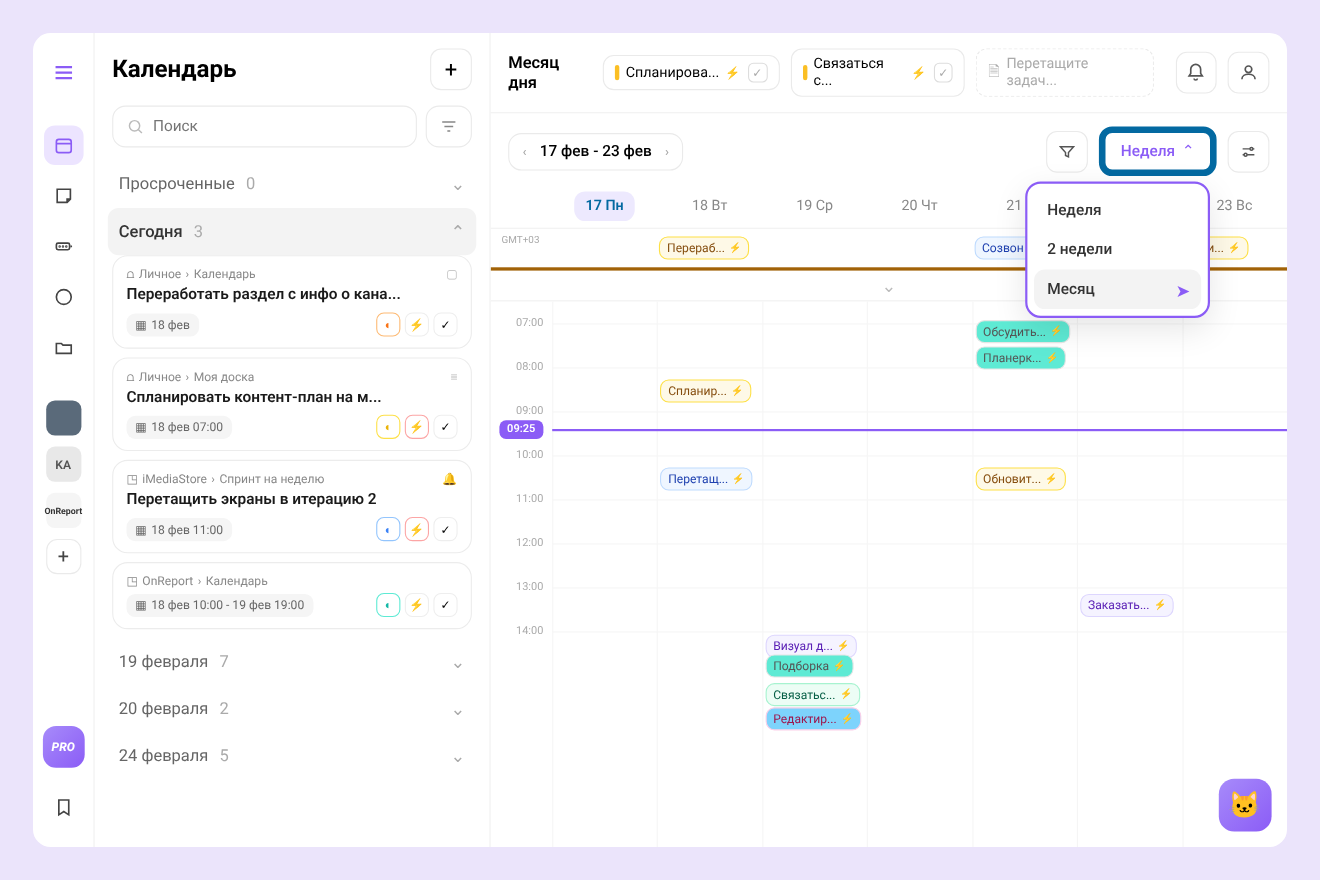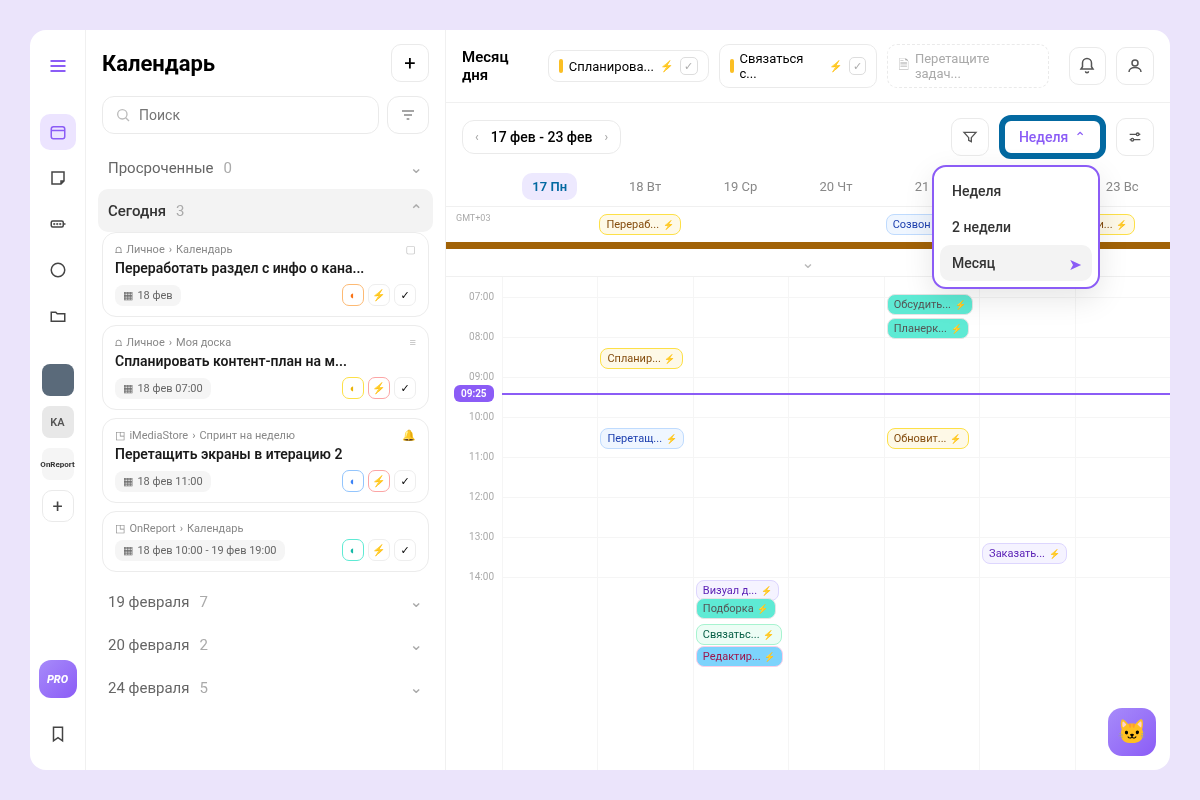--- a/index.html
+++ b/index.html
@@ -17,21 +17,21 @@
 
 .sidebar { width: 360px; display: flex; flex-direction: column; border-right: 1px solid #f0f0f0; }
 .sb-head { display: flex; align-items: center; padding: 14px 16px; gap: 10px; }
 .sb-title { font-size: 22px; font-weight: 700; flex: 1; }
 .sb-add { width: 38px; height: 38px; border: 1px solid #eaeaea; border-radius: 10px; display: flex; align-items: center; justify-content: center; font-size: 20px; cursor: pointer; }
 .sb-search { display: flex; gap: 8px; padding: 0 16px 12px; }
 .sb-search-in { flex: 1; border: 1px solid #eaeaea; border-radius: 12px; padding: 10px 12px; display: flex; align-items: flex-start; gap: 8px; color: #999; }
 .sb-search-in input { border: 0; outline: 0; font-size: 14px; flex: 1; color: #333; }
 .sb-filt { width: 42px; border: 1px solid #eaeaea; border-radius: 12px; display: flex; align-items: center; justify-content: center; cursor: pointer; }
 .sb-body { flex: 1; overflow-y: auto; padding: 0 12px; }
-.sb-sect { display: flex; align-items: center; padding: 12px 10px; border-radius: 10px; cursor: pointer; }
+.sb-sect { display: flex; padding: 12px 10px; border-radius: 10px; cursor: pointer; }
 .sb-sect.active { background: #f3f3f3; }
 .sb-sect-t { font-size: 15px; color: #666; }
 .sb-sect-c { color: #aaa; margin-left: 10px; font-size: 15px; }
 .sb-sect-chev { margin-left: auto; color: #aaa; }
 
 .task { border: 1px solid #ececec; border-radius: 14px; padding: 10px 12px; margin: 0 4px 8px; background: #fff; }
 .task-crumb { font-size: 11px; color: #888; display: flex; align-items: center; gap: 4px; margin-bottom: 4px; }
 .task-crumb .rgt { margin-left: auto; color: #bbb; }
 .task-title { font-size: 14px; font-weight: 600; color: #1a1a1a; margin-bottom: 8px; white-space: nowrap; overflow: hidden; text-overflow: ellipsis; }
 .task-meta { display: flex; align-items: center; gap: 6px; }
@@ -61,21 +61,21 @@
 
 .dropdown { position: absolute; top: 44px; right: 0; width: 168px; background: #fff; border: 2px solid #8b5cf6; border-radius: 14px; padding: 6px; z-index: 50; box-shadow: 0 10px 30px rgba(0,0,0,0.1); }
 .dd-item { padding: 10px 12px; border-radius: 10px; font-size: 14px; color: #333; cursor: pointer; }
 .dd-item.hov { background: #f3f3f3; position: relative; }
 .cursor { position: absolute; right: 10px; top: 10px; font-size: 16px; color: #8b5cf6; }
 
 .cal-grid { flex: 1; display: flex; flex-direction: column; overflow: hidden; }
 .days-row { display: flex; padding: 8px 0 12px 56px; gap: 0; }
 .day { flex: 1; text-align: center; font-size: 13px; color: #888; }
 .day.today span { background: #ede9fe; color: #0369a1; padding: 6px 10px; border-radius: 10px; font-weight: 600; }
-.allday { display: flex; border-top: 1px solid #f0f0f0; border-bottom: 7px solid #a16207; padding: 6px 0 6px 10px; font-size: 10px; color: #aaa; justify-content: space-between; }
+.allday { display: flex; border-top: 1px solid #f0f0f0; border-bottom: 3px solid #a16207; padding: 6px 0 6px 10px; font-size: 10px; color: #aaa; justify-content: space-between; }
 .allday-lbl { width: 46px; font-size: 9px; }
 .allday-cols { flex: 1; display: flex; }
 .allday-col { flex: 1; padding: 0 2px; }
 .evt { border: 1px solid; border-radius: 8px; padding: 3px 6px; font-size: 11px; display: inline-flex; align-items: center; gap: 4px; margin: 1px 0; white-space: nowrap; overflow: hidden; max-width: 100%; }
 .evt .z { margin-left: auto; font-size: 9px; }
 .c-yel { background: #fef9e7; border-color: #fde047; color: #854d0e; }
 .c-blu { background: #eff6ff; border-color: #bfdbfe; color: #1e40af; }
 .c-gry { background: #5eead4; border-color: #e5e5e5; color: #555; }
 .c-ppl { background: #f5f3ff; border-color: #ddd6fe; color: #5b21b6; }
 .c-pnk { background: #7dd3fc; border-color: #fbcfe8; color: #9d174d; }

